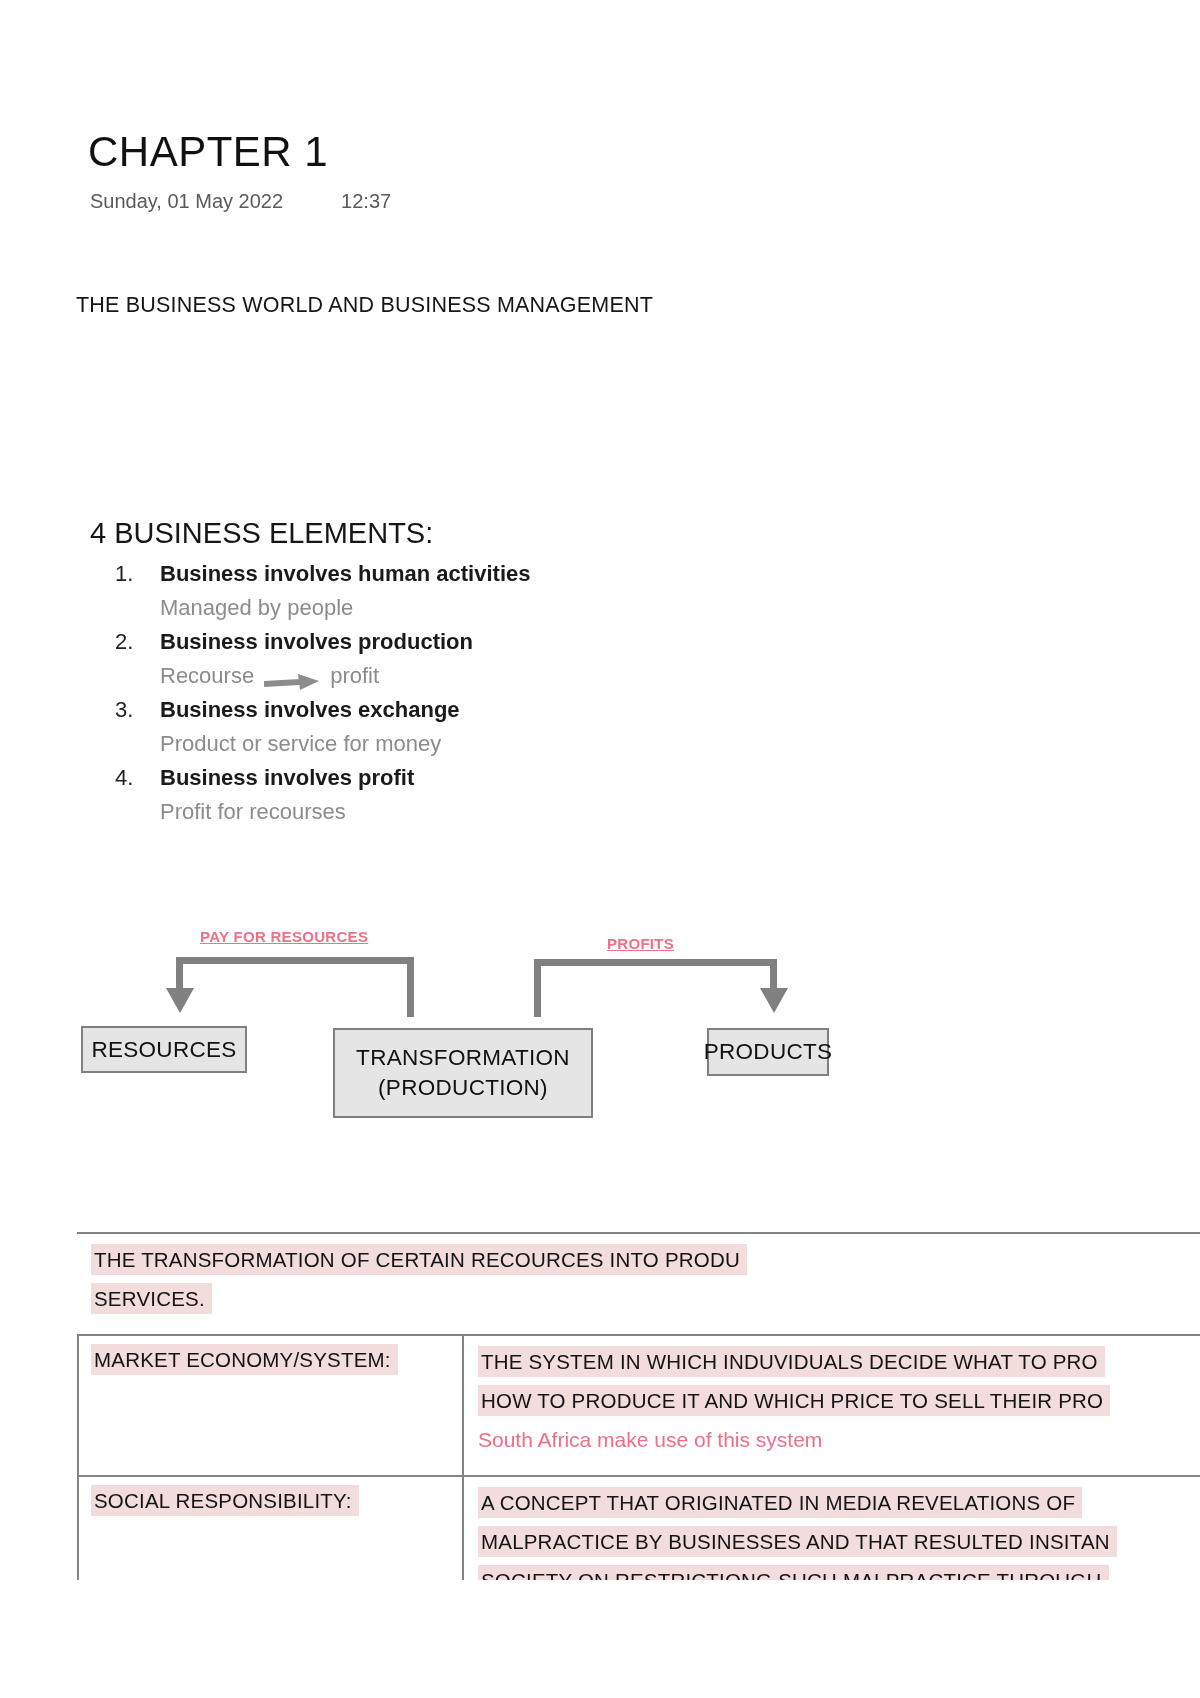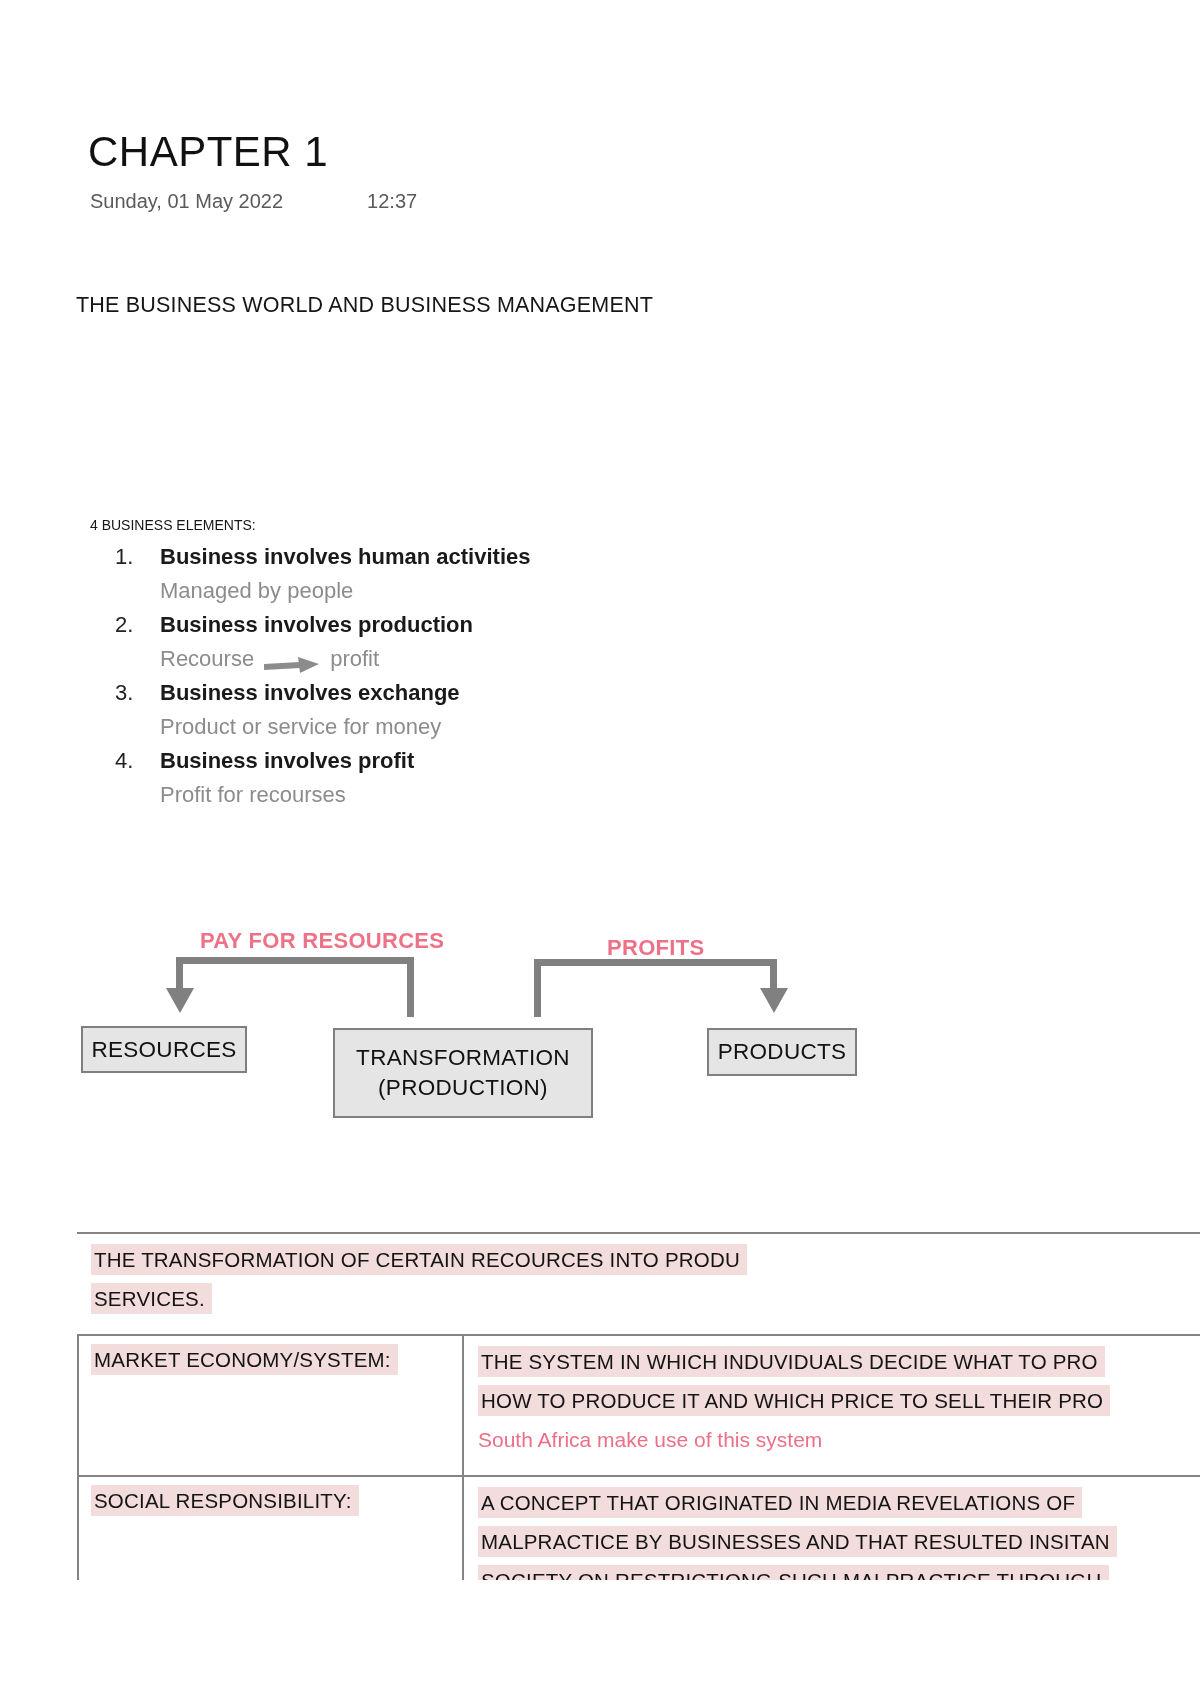--- a/index.html
+++ b/index.html
@@ -13,53 +13,53 @@
     color:#1c1c1c;
   }
 
   
   .title {
     position:absolute; left:88px; top:128px;
     font-size:42px; font-weight:400; letter-spacing:0.5px; color:#111;
   }
   .dateline {
     position:absolute; left:90px; top:190px;
-    font-size:20px; color:#5a5a5a; display:flex;gap:26px;
+    font-size:20px; color:#5a5a5a; display:flex;
   }
   .dateline .time { margin-left:58px; }
 
   .doc-heading {
     position:absolute; left:76px; top:293px;
     font-size:21.5px; color:#161616; letter-spacing:0.2px;
   }
   .doc-subheading {
     position:absolute; left:78px; top:394px;
     font-size:21.5px; font-weight:400; letter-spacing:0.2px;
   }
 
   
   .elements { position:absolute; left:90px; top:517px; width:700px; }
-  .elements-heading { font-size:14px; color:#161616; margin-bottom:7px; }
+  .elements-heading { font-size:29px; color:#161616; margin-bottom:7px; }
   .blist { list-style:none; }
   .blist li { display:flex; }
   .li-num {
     width:70px; flex:none; text-align:left; padding-left:25px;
     font-size:22px; color:#222; line-height:34px;
   }
   .li-body { flex:1; }
   .li-title { font-size:22px; font-weight:600; color:#1a1a1a; line-height:34px; }
   .li-sub {
     font-size:22px; color:#8c8c8c; line-height:34px;
     display:flex; align-items:flex-end; gap:10px;
   }
   .arrow-icon { display:inline-flex; align-items:center; }
 
   
   .diag { position:absolute; left:0; top:0; width:1200px; height:1698px; pointer-events:none; }
-  .diag-label { position:absolute; font-weight:700; font-size:22px; letter-spacing:0.3px; }
+  .diag-label { position:absolute; font-weight:700; font-size:15px; letter-spacing:0.3px;text-decoration:underline; }
   .bar { position:absolute; background:#808080; }
   .tri-down {
     position:absolute; width:0; height:0;
     border-left:14px solid transparent; border-right:14px solid transparent;
     border-top:25px solid #808080;
   }
   .dbox {
     position:absolute; border:2px solid #7f7f7f; background:#e5e5e5;
     display:flex; flex-direction:column; align-items:center; justify-content:center;
     font-size:22.5px; color:#121212; letter-spacing:0.3px; text-align:center;
@@ -171,21 +171,21 @@
     <div class="bar" style="left:770px; top:959px; width:7px; height:31px;"></div>
     <div class="tri-down" style="left:760px; top:988px;"></div>
 
     <div class="dbox" style="left:81px; top:1026px; width:166px; height:47px;">
       <span>RESOURCES</span>
     </div>
     <div class="dbox" style="left:333px; top:1028px; width:260px; height:90px;">
       <span>TRANSFORMATION</span>
       <span>(PRODUCTION)</span>
     </div>
-    <div class="dbox" style="left:707px; top:1028px; width:150px; height:48px;">
+    <div class="dbox" style="left:707px; top:1028px; width:122px; height:48px;">
       <span>PRODUCTS</span>
     </div>
   </div>
 
   <div class="table-wrap">
     <div>
   <div class="trow r1">
     <div class="def-cell">
             <div class="tline"><span class="hl">THE TRANSFORMATION OF CERTAIN RECOURCES INTO PRODU</span></div>
             <div class="tline"><span class="hl">SERVICES.</span></div>

